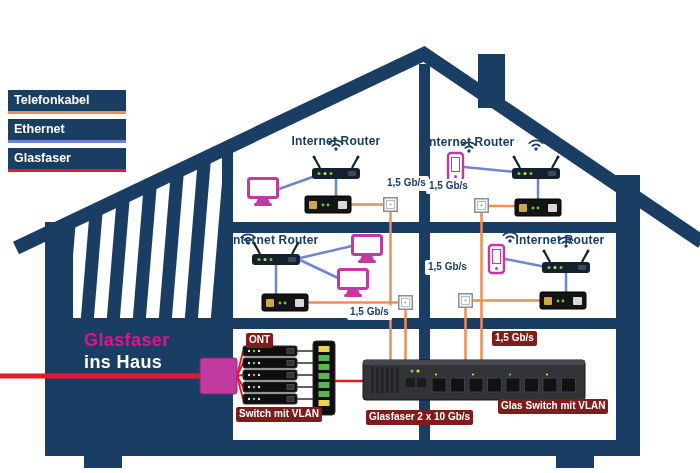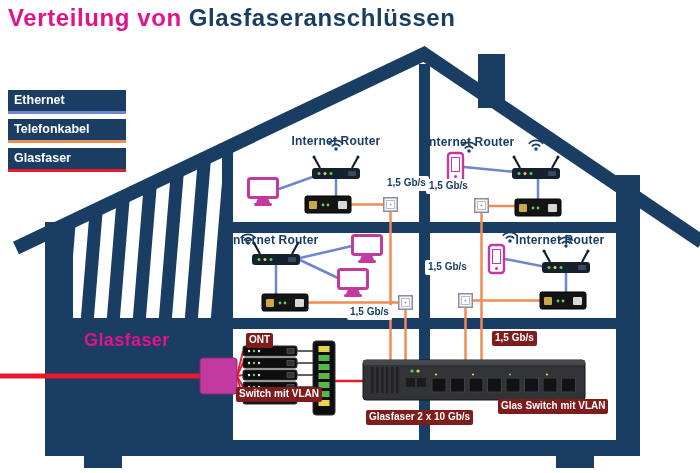--- a/index.html
+++ b/index.html
@@ -210,42 +210,42 @@
     <rect x="543" y="378" width="14" height="14" fill="#121215" stroke="#3f4046"></rect>
     <rect x="561.5" y="378" width="14" height="14" fill="#121215" stroke="#3f4046"></rect>
     <circle cx="436" cy="374.5" r="1.1" fill="#e8d44d"></circle>
     <circle cx="473" cy="374.5" r="1.1" fill="#e8d44d"></circle>
     <circle cx="510" cy="374.5" r="1.1" fill="#6cc95d"></circle>
     <circle cx="547" cy="374.5" r="1.1" fill="#e8d44d"></circle>
   </g>
 </svg>
 
 <div class="label title">
-  <div><span class="hl">Verteilung von</span><span>Glasfaseranschlüssen</span></div>
 </div>
 
 <div class="legend">
+  <div class="legend-item lg0">Telefonkabel</div>
   <div class="legend-item lg1">Ethernet</div>
-  <div class="legend-item lg0">Telefonkabel</div>
   <div class="legend-item lg2">Glasfaser</div>
 </div>
 
 <div class="label ir-label" style="left:281px;top:134px;width:110px">Internet Router</div>
 <div class="label ir-label" style="left:415px;top:135px;width:110px">Internet Router</div>
 <div class="label ir-label" style="left:224px;top:233px;width:100px">Internet Router</div>
 <div class="label ir-label" style="left:505px;top:233px;width:110px">Internet Router</div>
 
 <div class="label chip" style="left:384px;top:176px">1,5 Gb/s</div>
 <div class="label chip" style="left:426px;top:179px">1,5 Gb/s</div>
 <div class="label chip" style="left:347px;top:305px">1,5 Gb/s</div>
 <div class="label chip" style="left:425px;top:260px">1,5 Gb/s</div>
 <div class="label chip chip-dark" style="left:492px;top:331px">1,5 Gb/s</div>
 
 <div class="label fiber" style="left:84px;top:330px">
   <div class="f1">Glasfaser</div>
+  <div class="f2">ins Haus</div>
 </div>
 
 <div class="label chip chip-dark" style="left:246px;top:333px">ONT</div>
-<div class="label chip chip-dark" style="left:236px;top:387px">Switch mit VLAN</div>
+<div class="label chip chip-dark" style="left:236px;top:407px">Switch mit VLAN</div>
 <div class="label chip chip-dark" style="left:366px;top:410px">Glasfaser 2 x 10 Gb/s</div>
 <div class="label chip chip-dark" style="left:498px;top:399px">Glas Switch mit VLAN</div>
 
 </div>
 
 </body></html>

